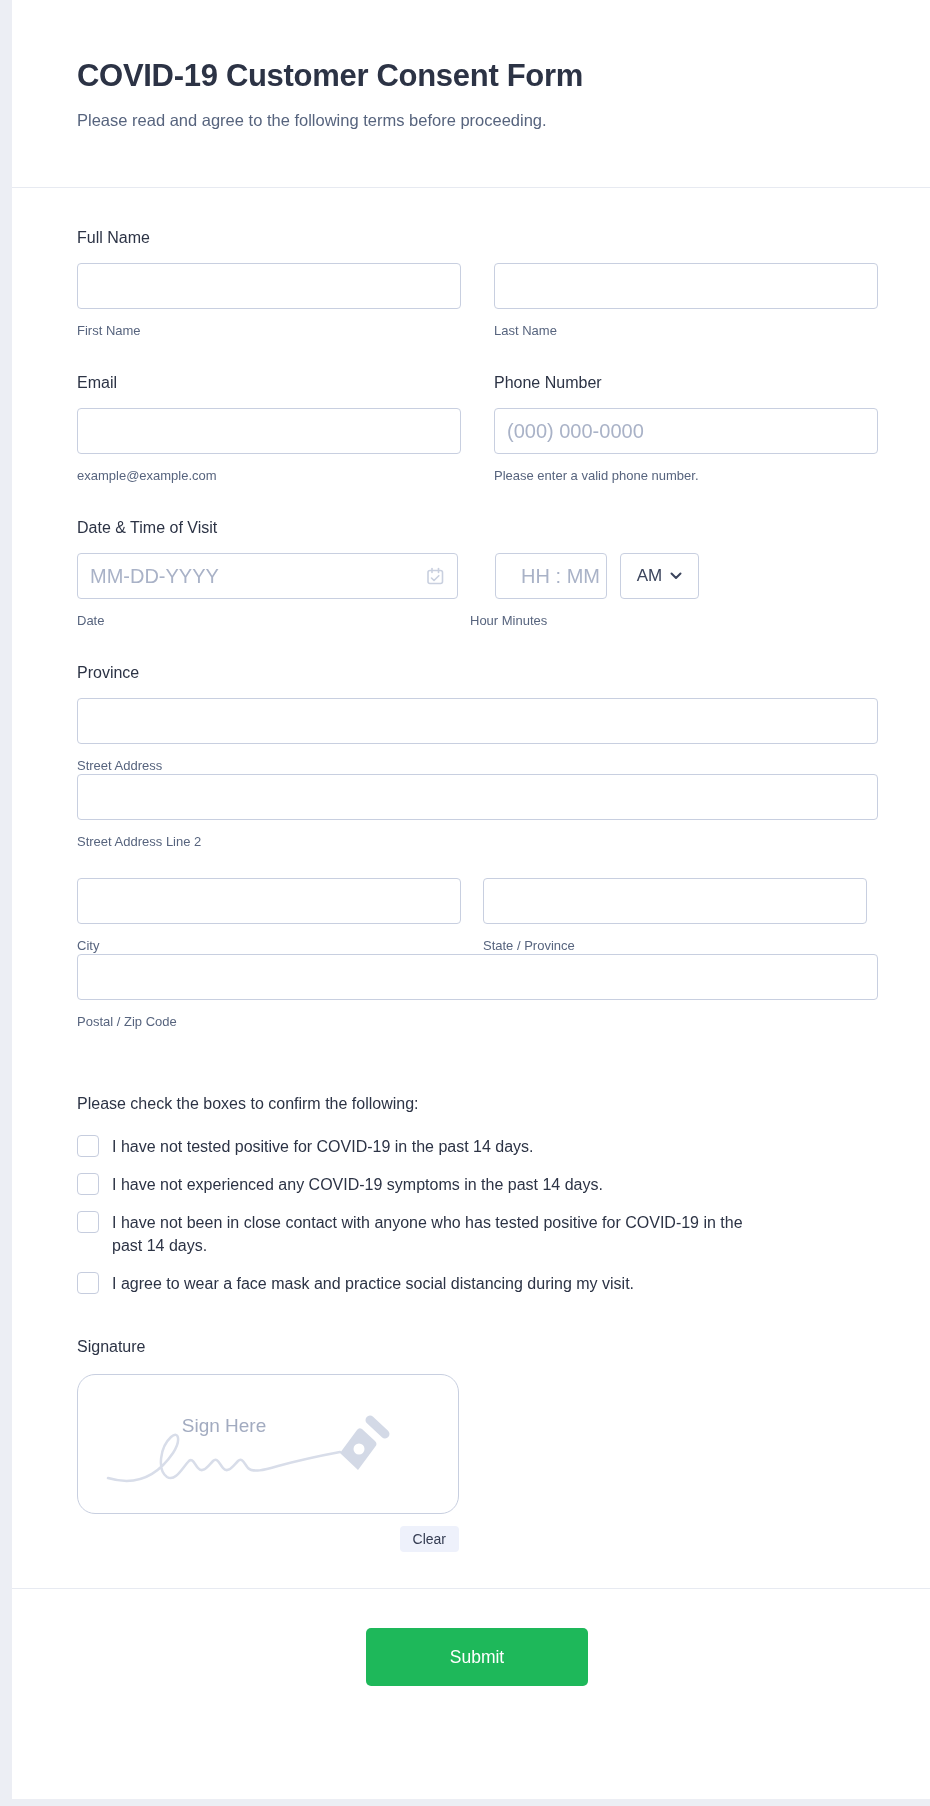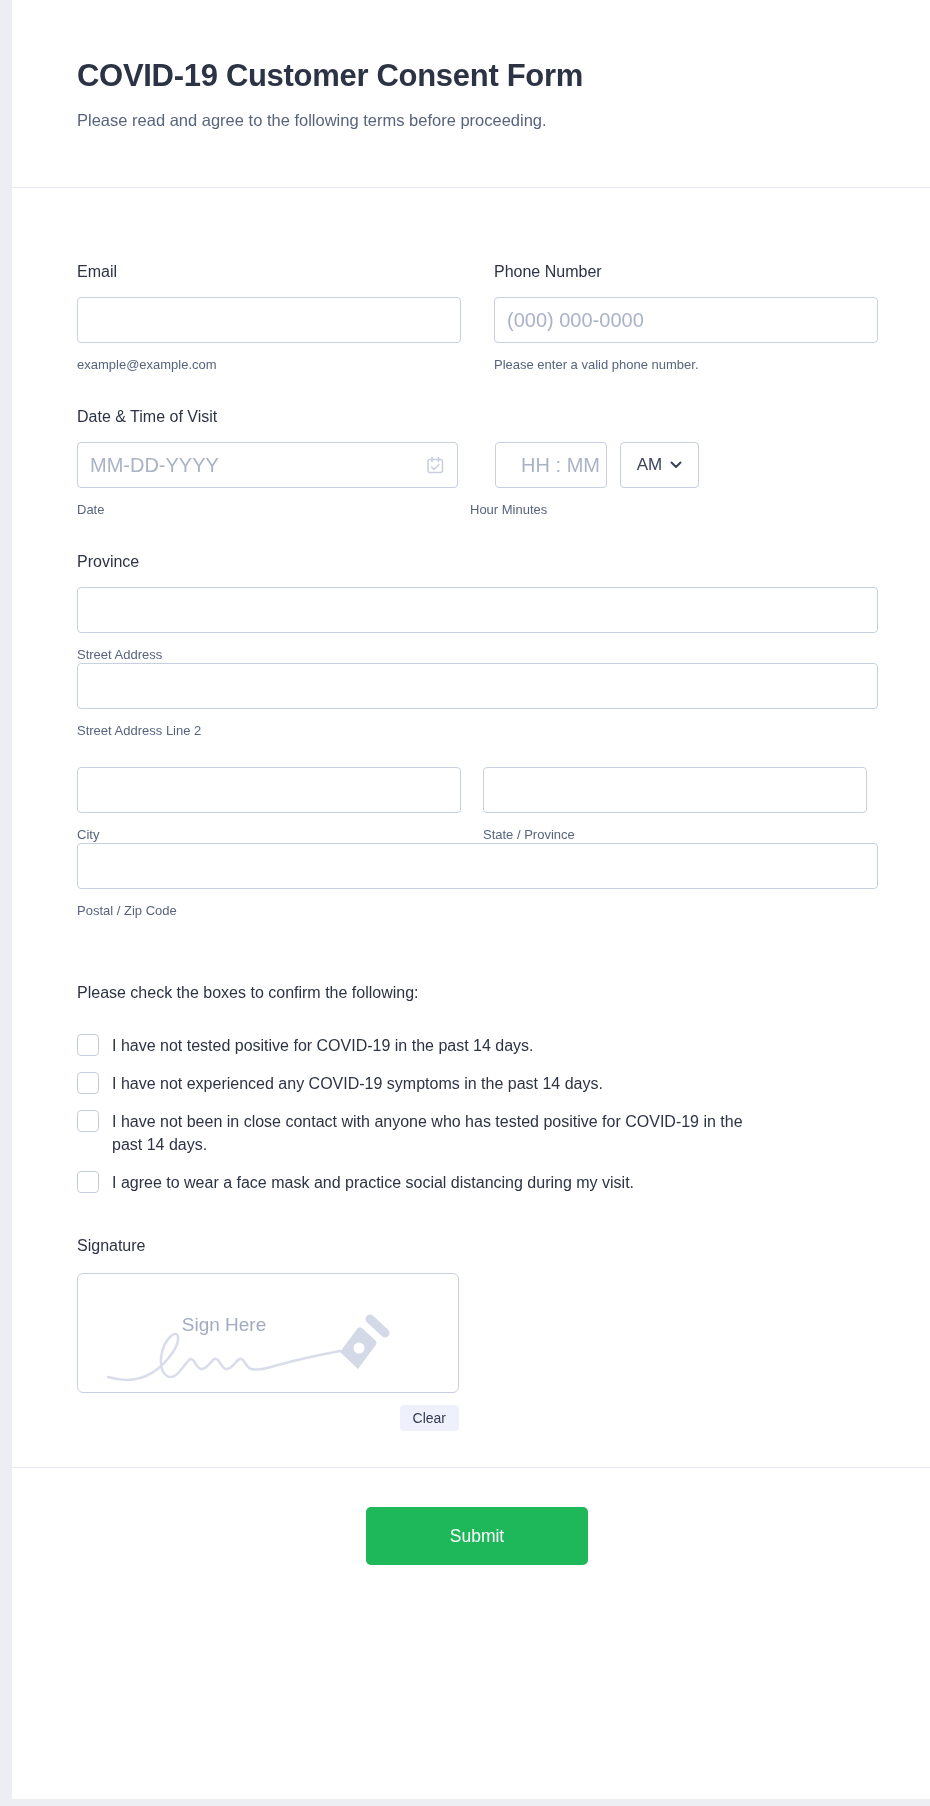--- a/index.html
+++ b/index.html
@@ -43,31 +43,31 @@
     display: flex; align-items: center; justify-content: center; gap: 8px;
     font-size: 17px; color: #3b445c;
   }
   
   .addr-item { }
   .addr-item.first { margin-top: 15px; }
   .addr-row2 { display: flex; gap: 22px; margin-top: 28px; }
   
   .cb-section { margin-top: 64px; }
   .cb-row { display: flex; align-items: flex-start; margin-top: 15px; cursor: pointer; }
-  .cb-row.first { margin-top: 31px; }
+  .cb-row.first { margin-top: 21px; }
   .cb-box {
     flex: 0 0 auto; width: 22px; height: 22px; background: #fff;
     border: 1px solid #c6cdde; border-radius: 4px; margin-right: 13px; margin-top: 0px;
   }
   .cb-text { font-size: 16px; line-height: 23px; color: #2c3345; max-width: 665px; }
   
   .sig-section { margin-top: 42px; }
   .sig-pad {
-    margin-top: 17px; width: 382px; height: 120px; background: #fff;
-    border: 1px solid #c8cfe0; border-radius: 6px; position: relative; cursor: crosshair;
+    margin-top: 17px; width: 382px; height: 140px; background: #fff;
+    border: 1px solid #c8cfe0; border-radius: 18px; position: relative; cursor: crosshair;
   }
   .sig-placeholder {
     position: absolute; top: 40px; left: 0; right: 88px; text-align: center;
     font-size: 19px; color: #a2abc0;
   }
   .sig-art { position: absolute; inset: 0; }
   .clear-row { width: 382px; display: flex; justify-content: flex-end; margin-top: 12px; }
   .clear-btn {
     background: #eef1fb; border: none; border-radius: 4px; cursor: pointer;
     font-family: "Liberation Sans", sans-serif; font-size: 14px; color: #343c52;
@@ -88,20 +88,33 @@
 <div class="card">
 
   <div class="form-header">
     <h1 class="form-title">COVID-19 Customer Consent Form</h1>
     <p class="form-subtitle">Please read and agree to the following terms before proceeding.</p>
   </div>
   <div class="hr hr-top"></div>
 
   <div class="form-body">
 
+    <div>
+      <div class="q-label">Full Name</div>
+      <div class="row2">
+        <div class="col">
+          <input class="txt" type="text" value="" style="">
+          <div class="sub">First Name</div>
+        </div>
+        <div class="col">
+          <input class="txt" type="text" value="" style="">
+          <div class="sub">Last Name</div>
+        </div>
+      </div>
+    </div>
 
     <div class="section">
       <div class="row2" style="margin-top:0;">
         <div class="col">
           <div class="q-label">Email</div>
         </div>
         <div class="col">
           <div class="q-label">Phone Number</div>
         </div>
       </div>

